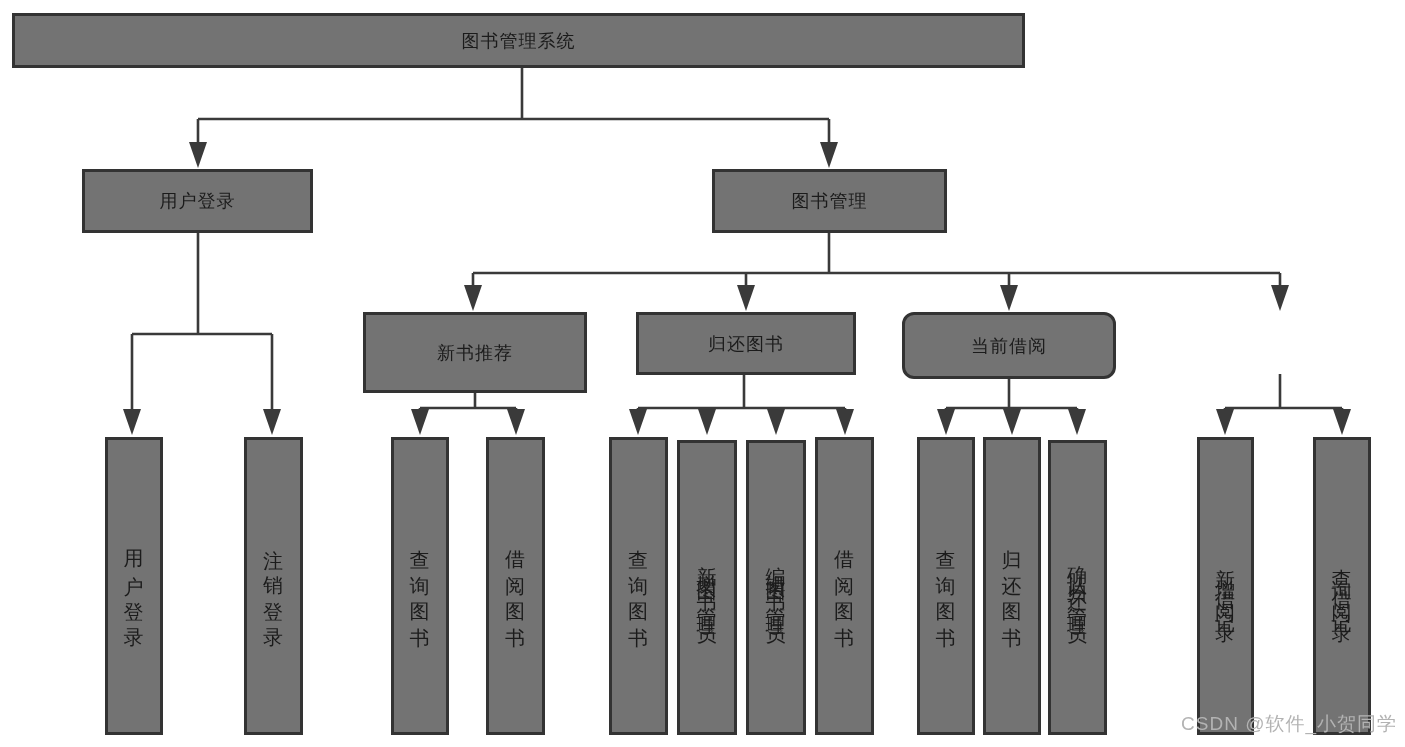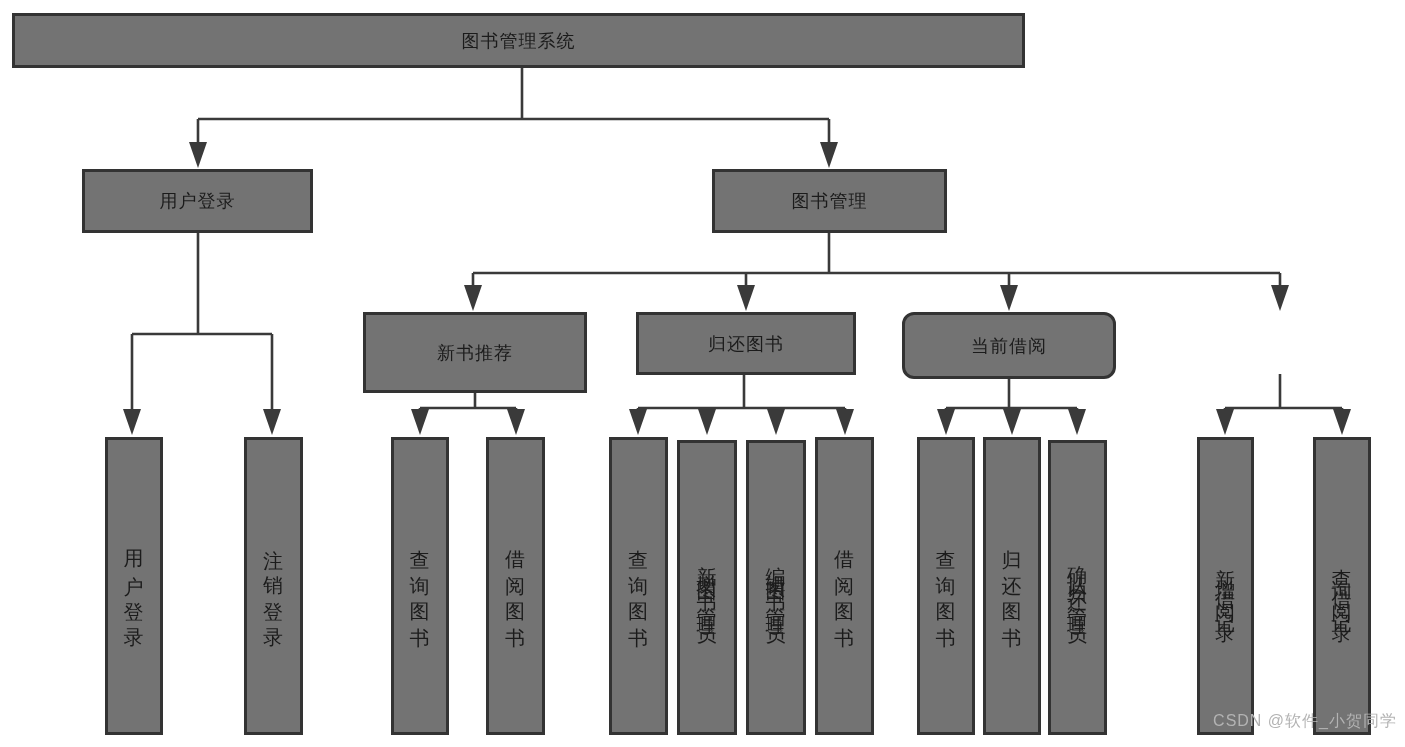--- a/index.html
+++ b/index.html
@@ -28,21 +28,21 @@
     font-size:20px;
     line-height:1;
     white-space:nowrap;
   }
   .v4 span { letter-spacing:1.30em; }
   .v6 span { letter-spacing:0.55em; }
   .v9 span { letter-spacing:0.42em; }
   #watermark {
     position:absolute;
     right:8px; top:711px;
-    font-size:16px;
+    font-size:19px;
     color:#b3b3b3;
     letter-spacing:1px;
     white-space:nowrap;
     z-index:5;
   }
 </style>
 </head>
 <body>
 
 <div id="canvas">

